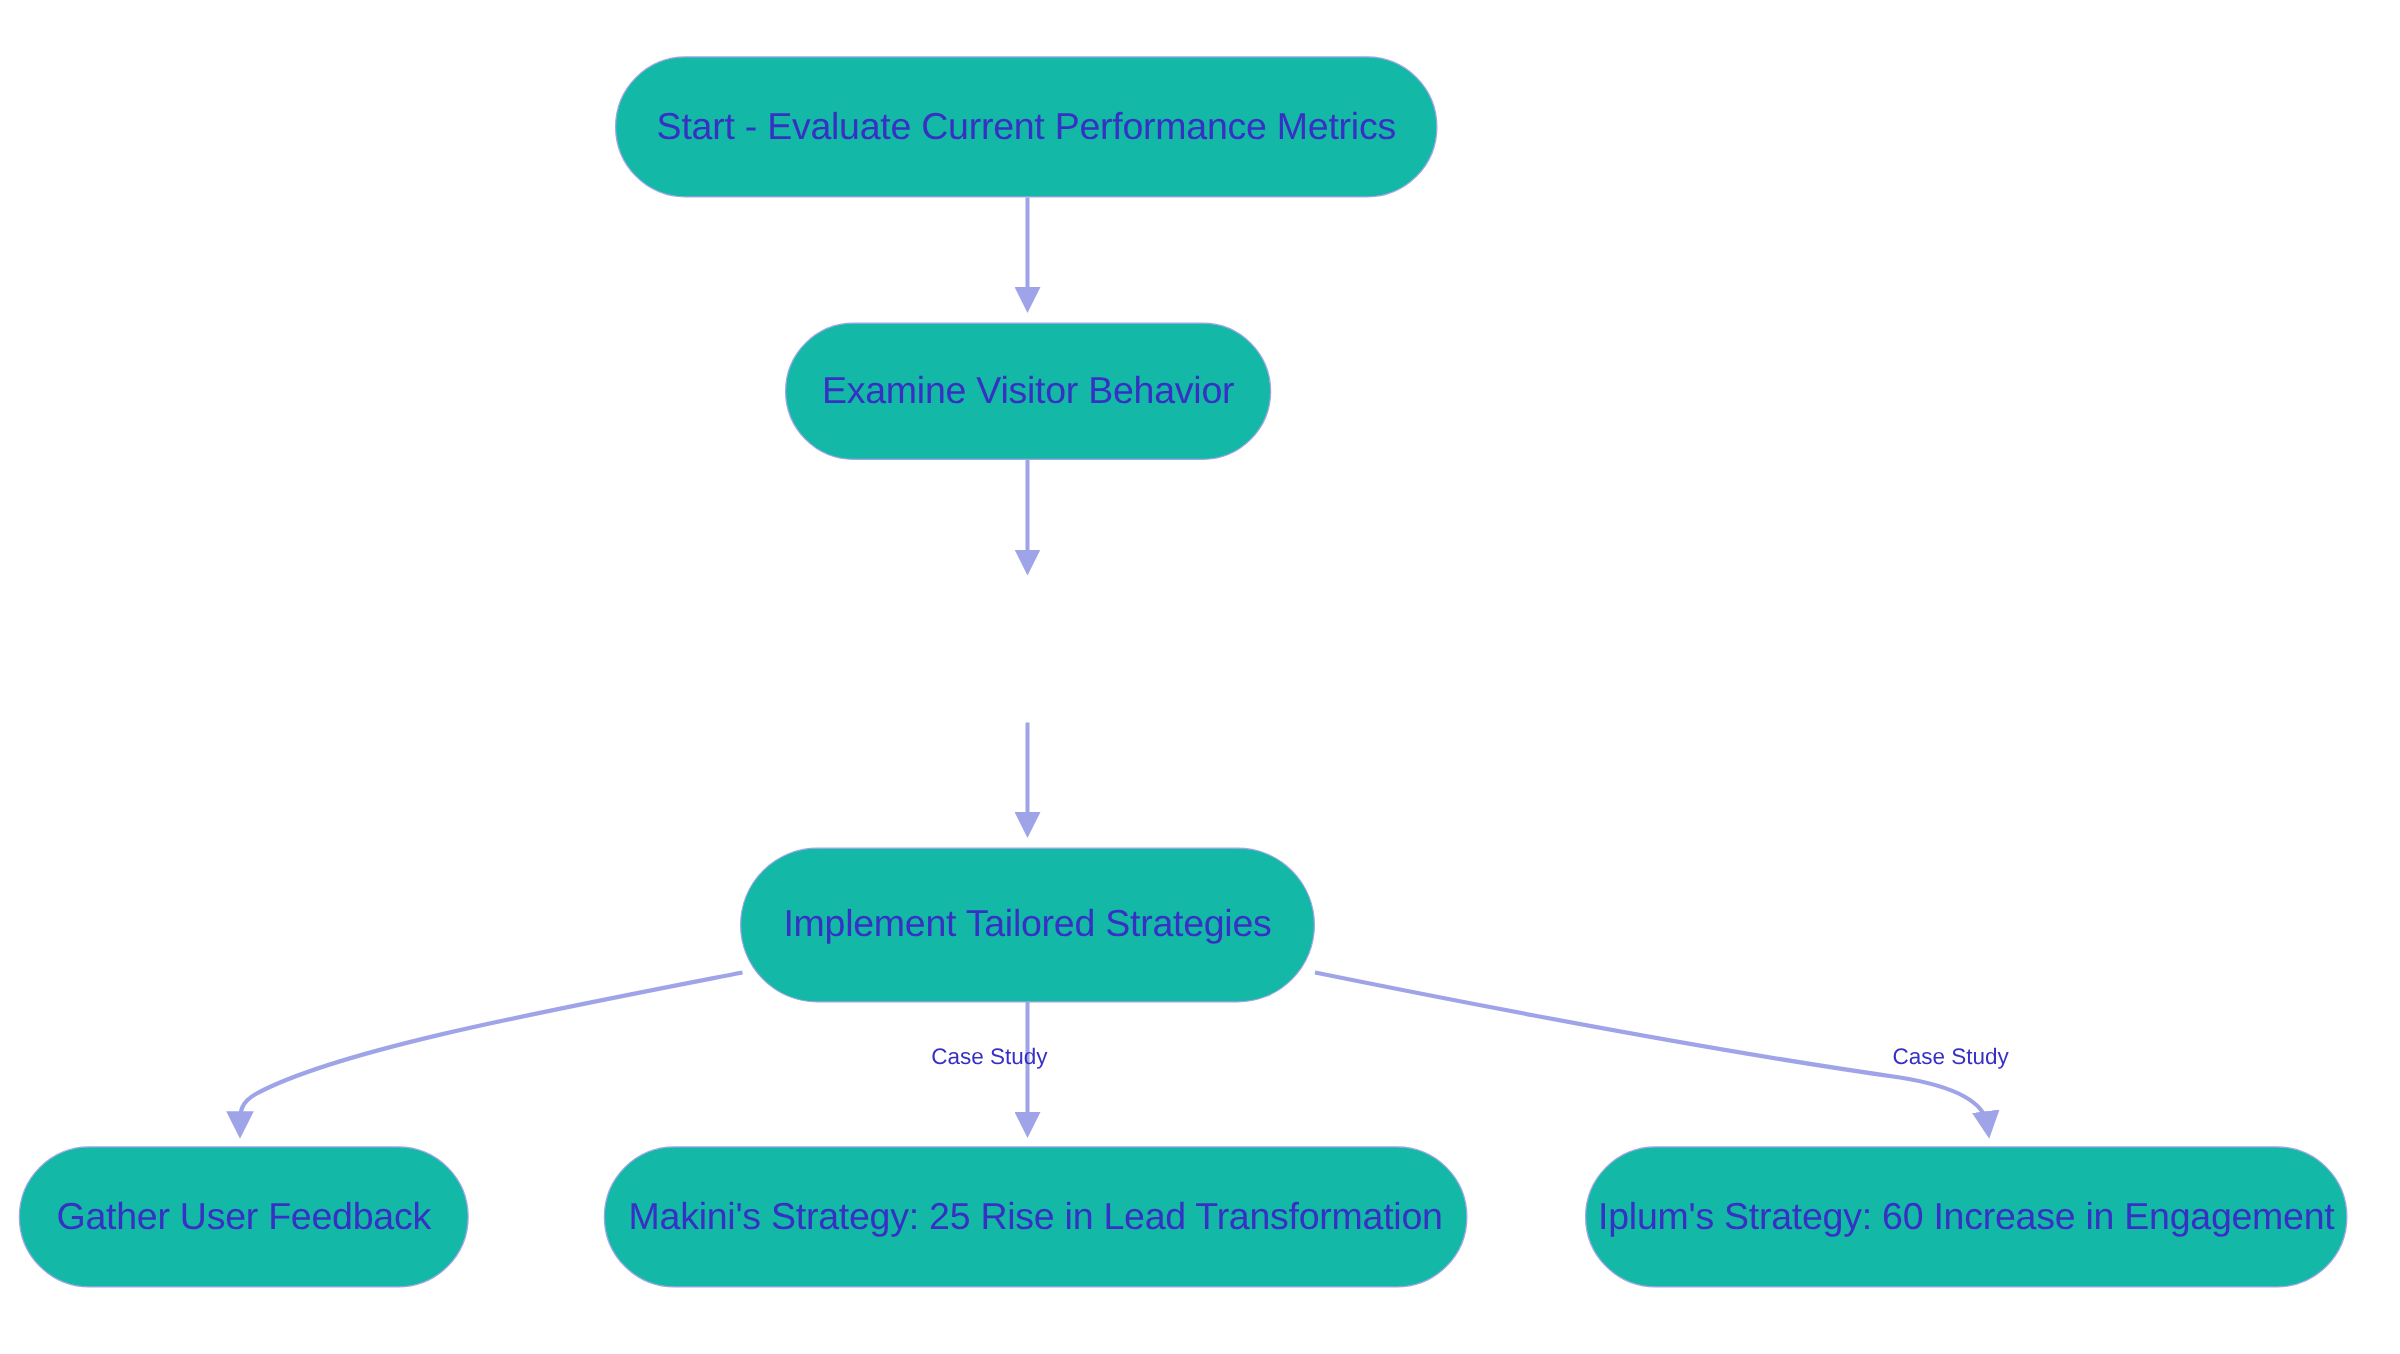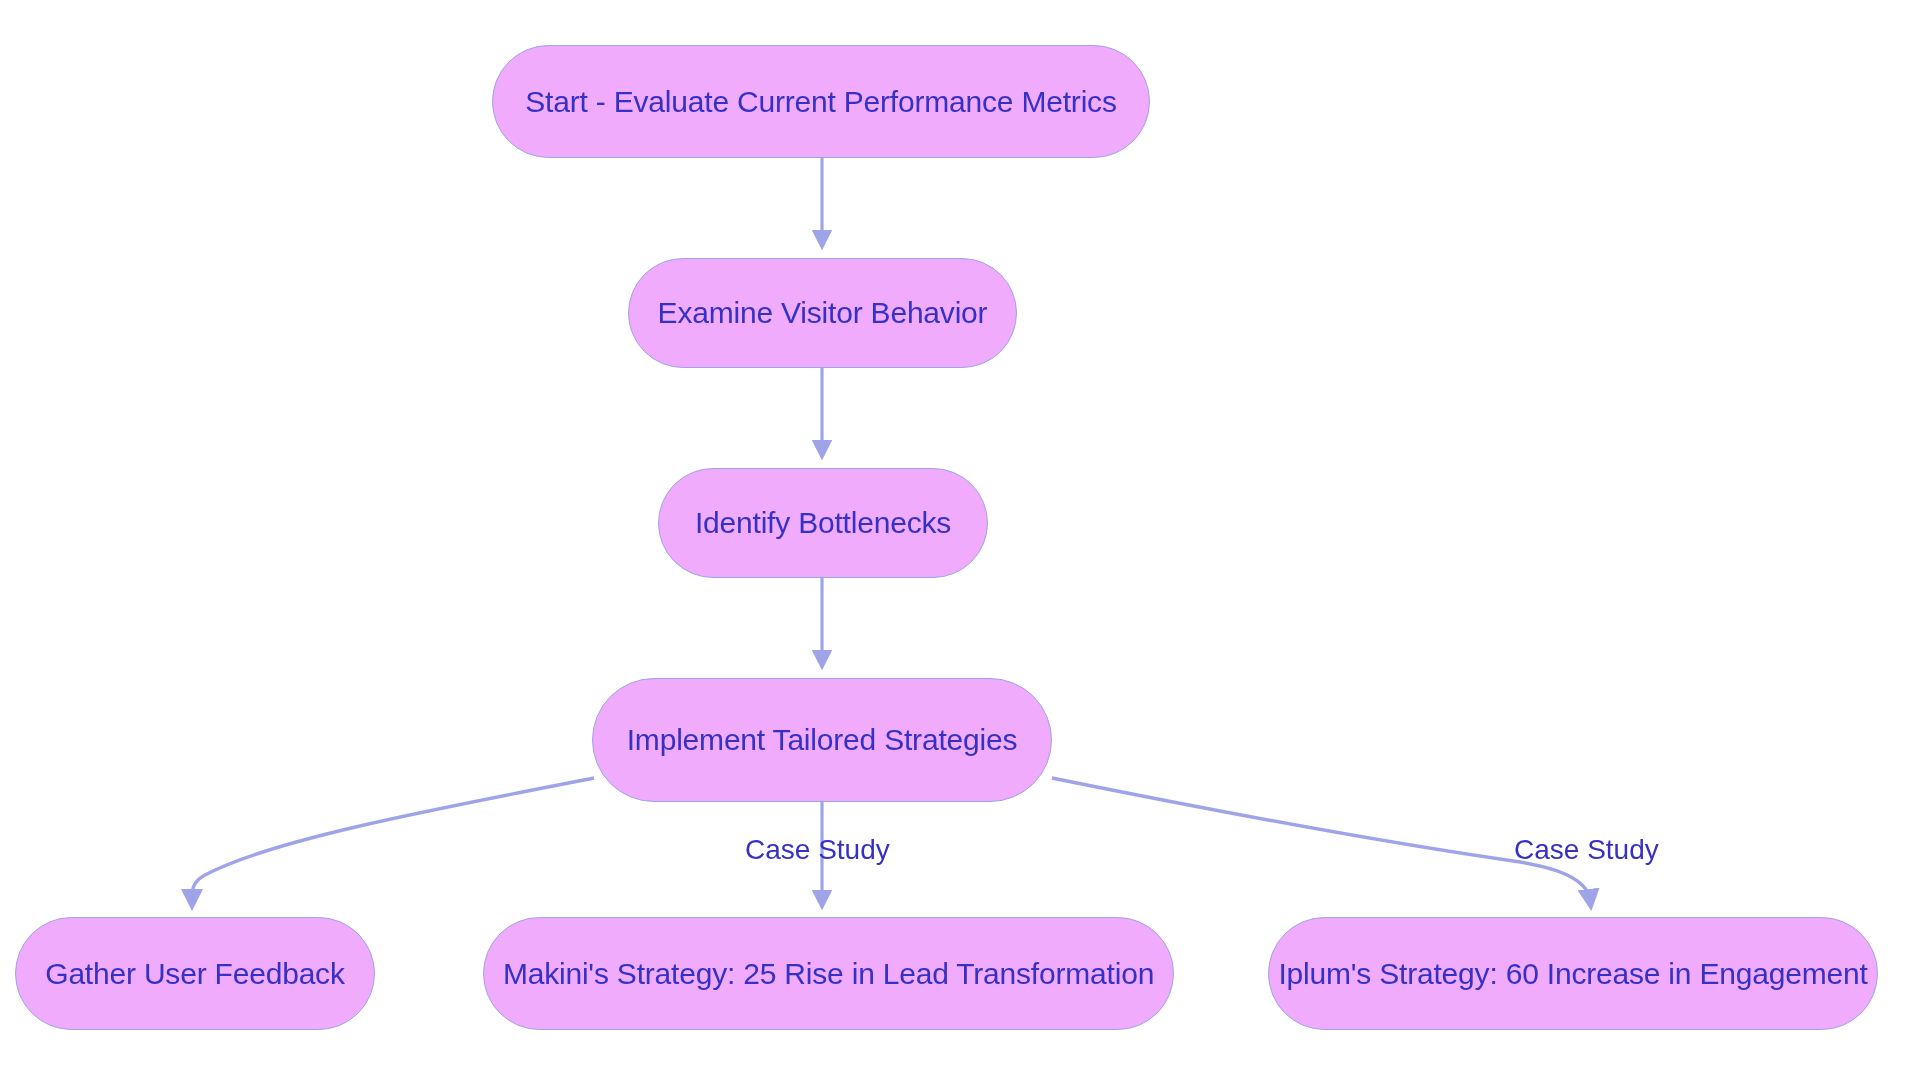--- a/index.html
+++ b/index.html
@@ -25,38 +25,38 @@
     width: 1920px;
     height: 1083px;
     pointer-events: none;
   }
   .node {
     position: absolute;
     box-sizing: border-box;
     display: flex;
     align-items: center;
     justify-content: center;
-    background: #f0abfc;
+    background: #14b8a6;
     border: 1.6px solid #9fa3e8;
     border-radius: 999px;
     color: #3730c4;
     font-size: 30px;
     font-weight: 400;
     letter-spacing: -0.2px;
     white-space: nowrap;
     line-height: 1;
   }
   .node-label {
     display: block;
     padding: 0 18px;
   }
   .edge-label {
     position: absolute;
     color: #3730c4;
-    font-size: 28px;
+    font-size: 18px;
     font-family: "Liberation Sans", sans-serif;
     white-space: nowrap;
     background: transparent;
     line-height: 1;
   }
 </style>
 </head>
 <body>
 
 <div id="canvas">
@@ -94,23 +94,20 @@
   </svg>
 
   <div class="node" style="left:492px; top:45px; width:658px; height:113px;">
     <span class="node-label">Start - Evaluate Current Performance Metrics</span>
   </div>
 
   <div class="node" style="left:628px; top:258px; width:389px; height:110px;">
     <span class="node-label">Examine Visitor Behavior</span>
   </div>
 
-  <div class="node" style="left:658px; top:468px; width:330px; height:110px;">
-    <span class="node-label">Identify Bottlenecks</span>
-  </div>
 
   <div class="node" style="left:592px; top:678px; width:460px; height:124px;">
     <span class="node-label">Implement Tailored Strategies</span>
   </div>
 
   <div class="node" style="left:15px; top:917px; width:360px; height:113px;">
     <span class="node-label">Gather User Feedback</span>
   </div>
 
   <div class="node" style="left:483px; top:917px; width:691px; height:113px;">

